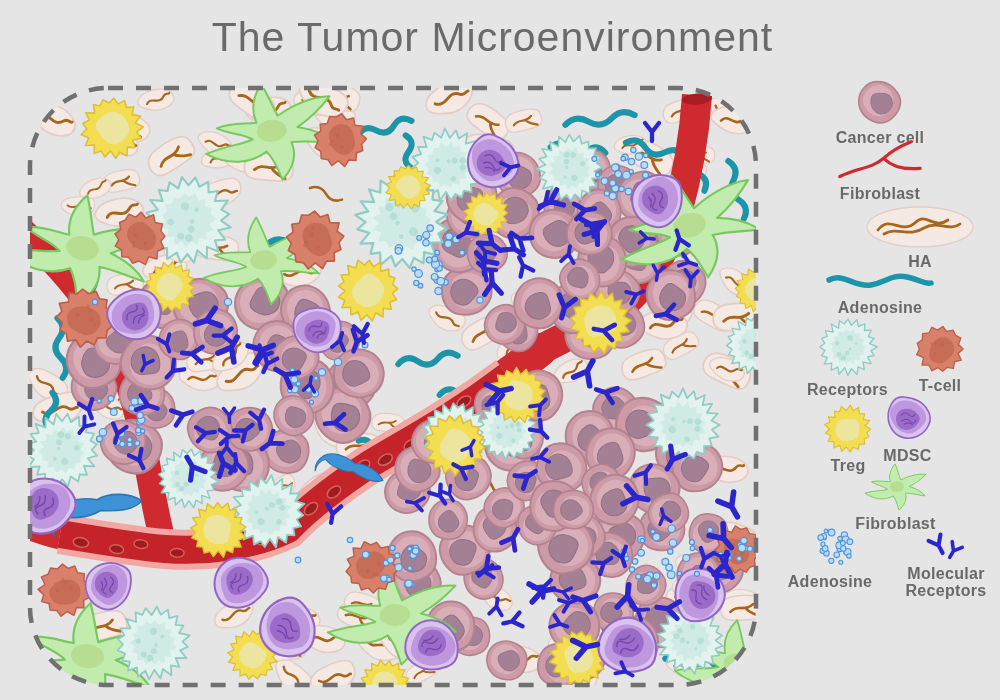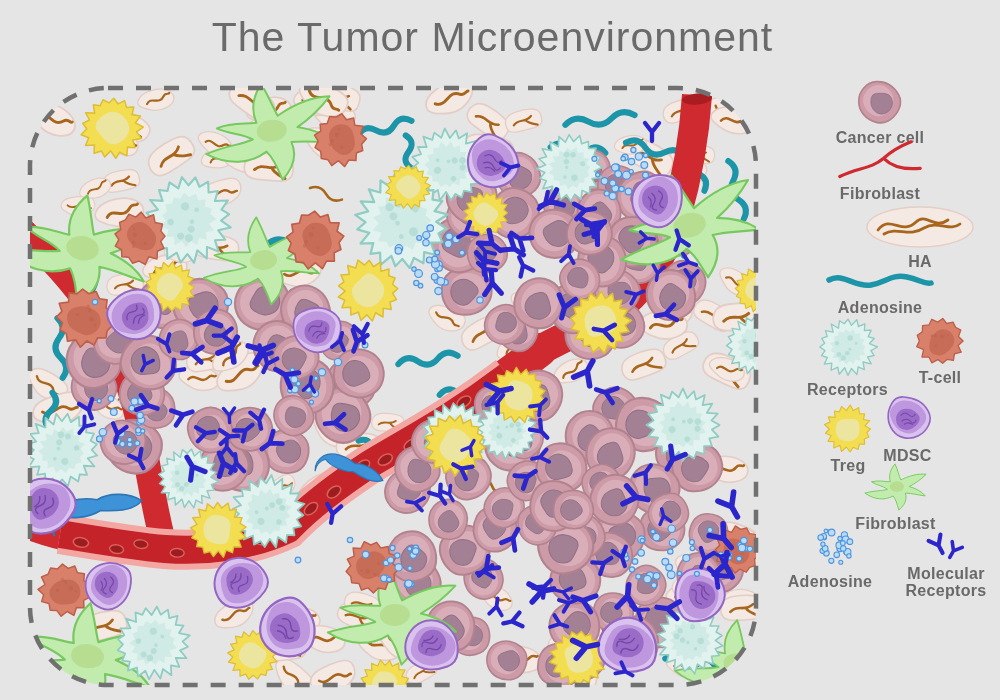--- a/index.html
+++ b/index.html
@@ -726,21 +726,21 @@
           <use href="#lg-collagen"></use>
         </svg>
       <div class="lg-label">Adenosine</div>
     </div>
     <div class="lg" style="left:790px;top:316px;width:115px">
       <svg width="66" height="62" viewBox="-36 -36 72 72">
           <use href="#macrophage"></use>
         </svg>
       <div class="lg-label">Receptors</div>
     </div>
-    <div class="lg" style="left:895px;top:316px;width:90px">
+    <div class="lg" style="left:895px;top:324px;width:90px">
       <svg width="52" height="50" viewBox="-28 -28 56 56">
           <use href="#tcell"></use>
         </svg>
       <div class="lg-label">T-cell</div>
     </div>
     <div class="lg" style="left:793px;top:404px;width:110px">
       <svg width="54" height="50" viewBox="-30 -30 60 60">
           <use href="#treg"></use>
         </svg>
       <div class="lg-label">Treg</div>

